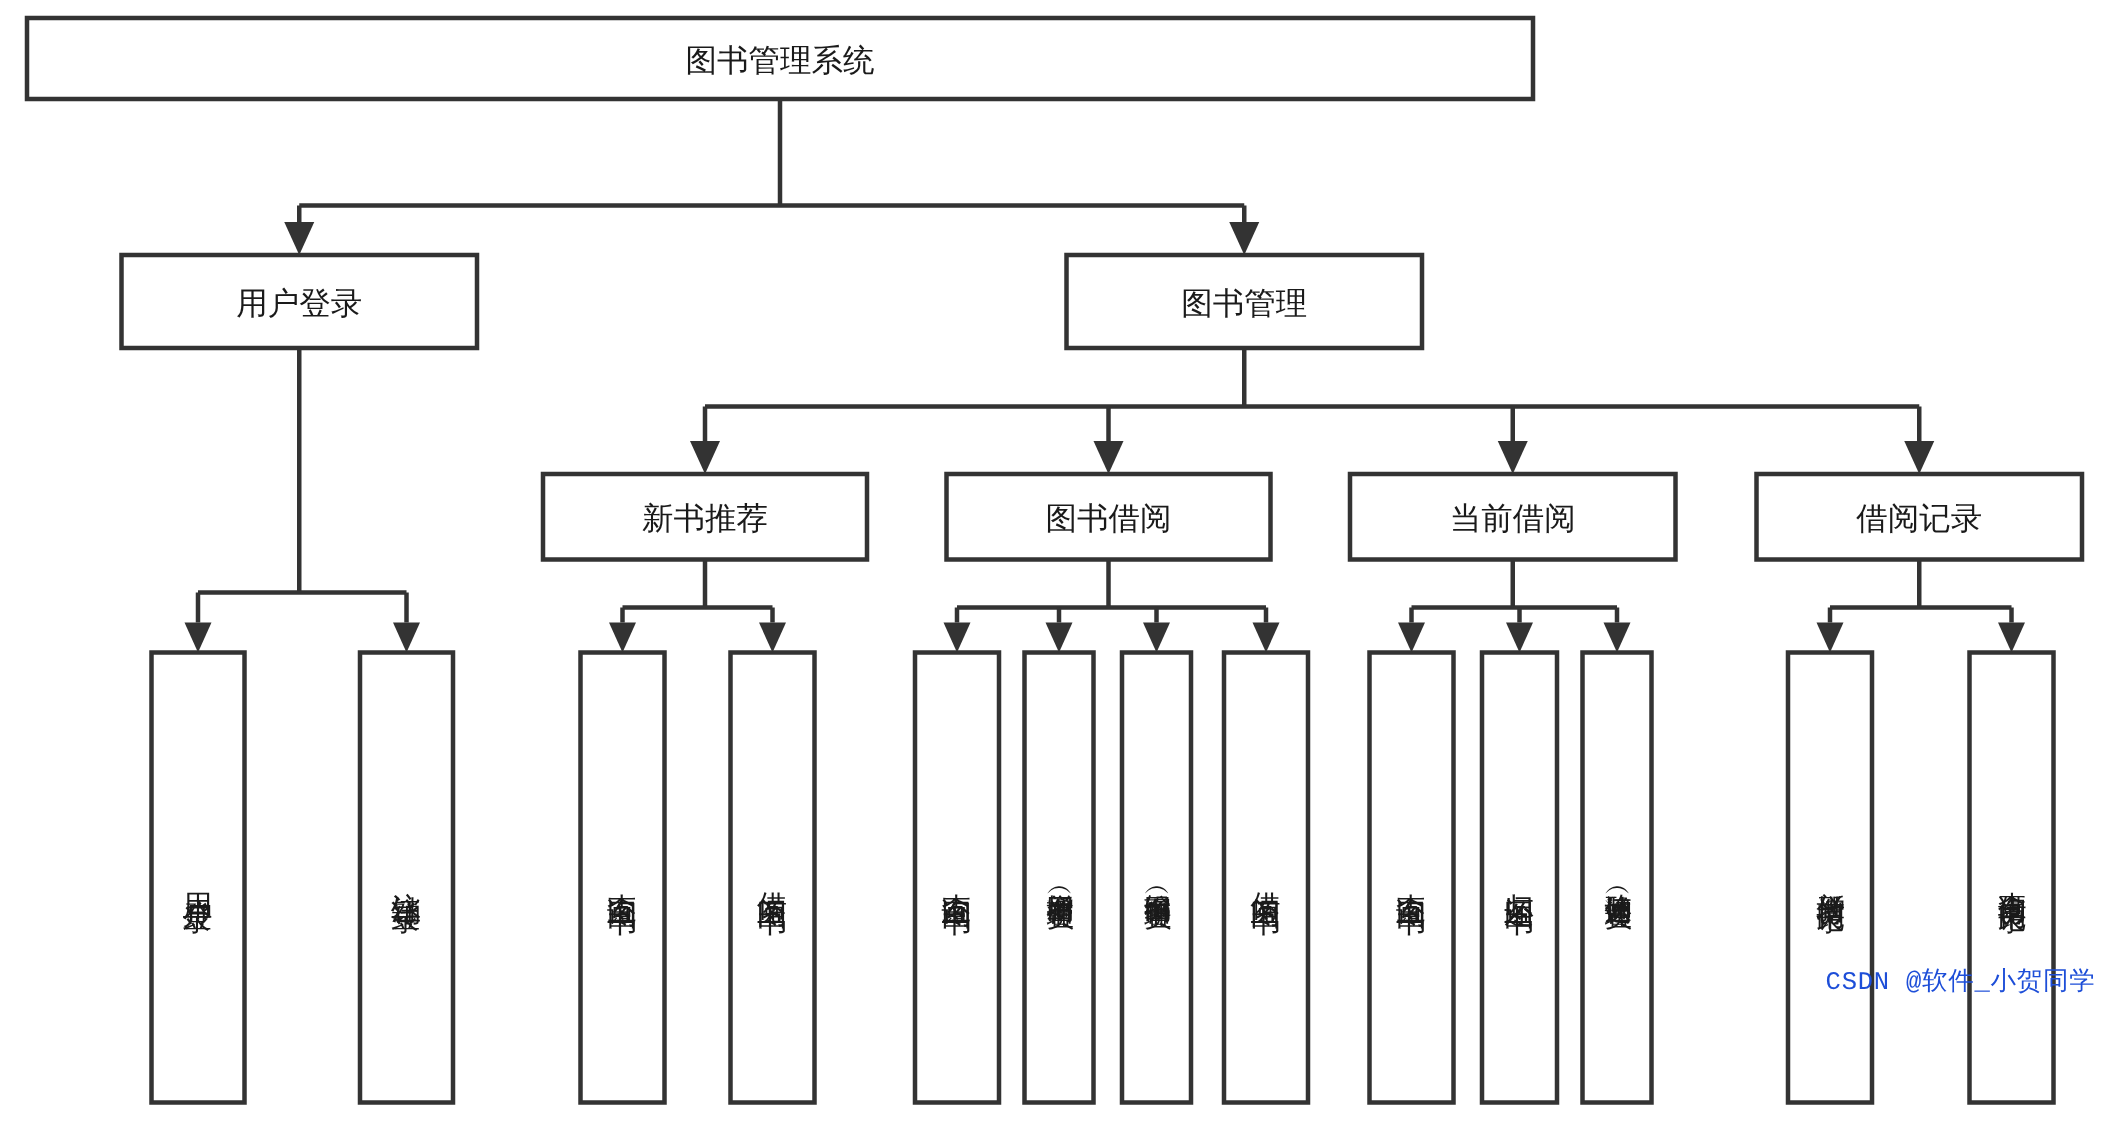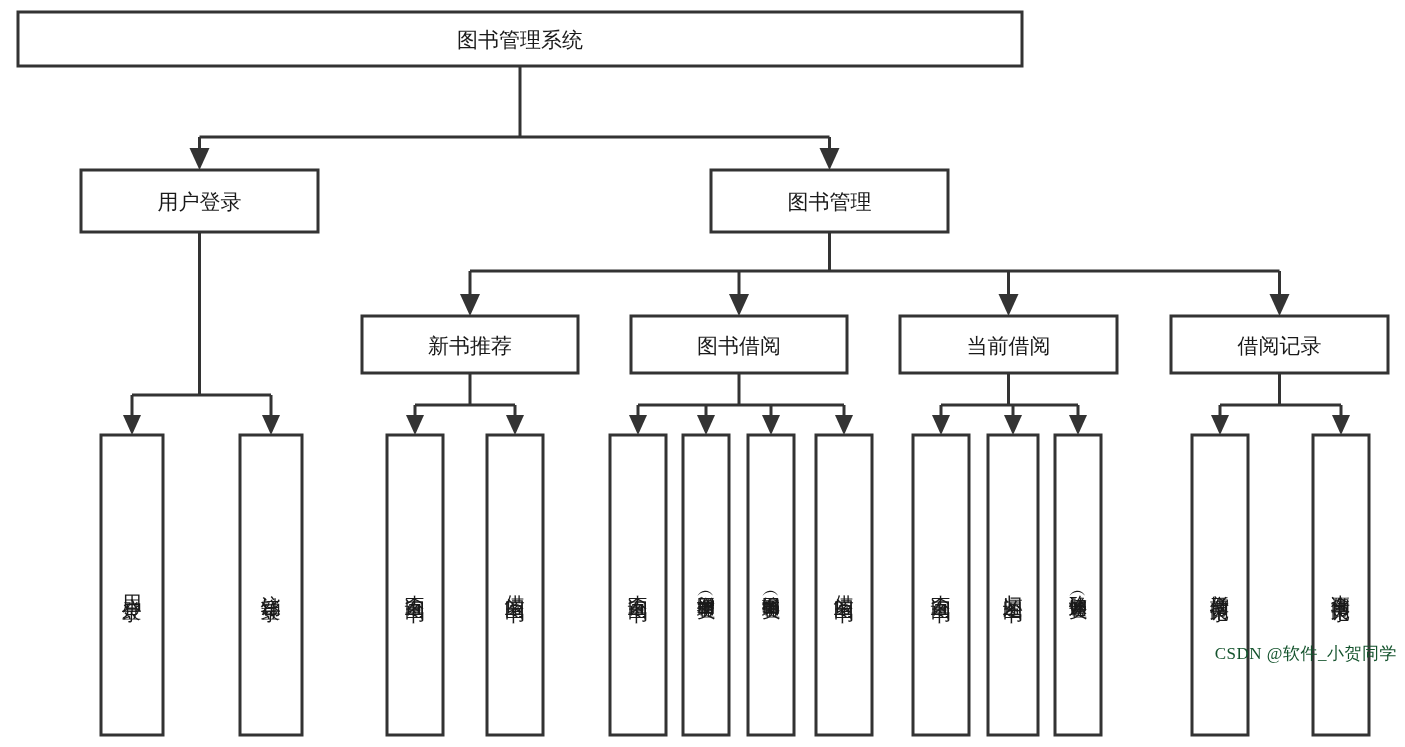--- a/index.html
+++ b/index.html
@@ -68,23 +68,23 @@
     position: absolute;
     display: flex;
     align-items: center;
     justify-content: center;
     pointer-events: none;
   }
   .watermark {
     position: absolute;
     right: 8px;
     bottom: 6px;
-    font-family: Liberation Serif, serif;
+    font-family: Liberation Mono, monospace;
     font-size: 17px;
-    color: #14532d;
+    color: #1d4ed8;
     letter-spacing: 0.5px;
     white-space: nowrap;
   }
 </style>
 </head>
 <body>
 
 <div id="diagram-root">
   <svg class="flow" viewBox="0 0 1405 747">
     <g id="connectors">

